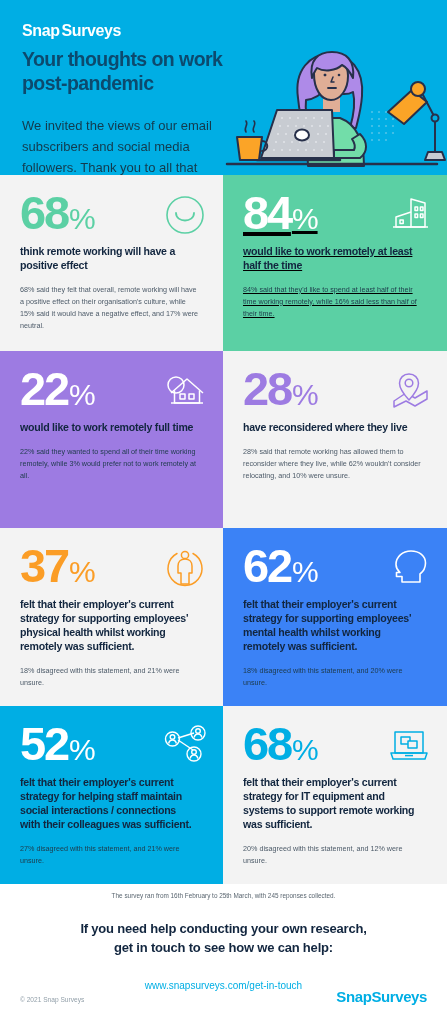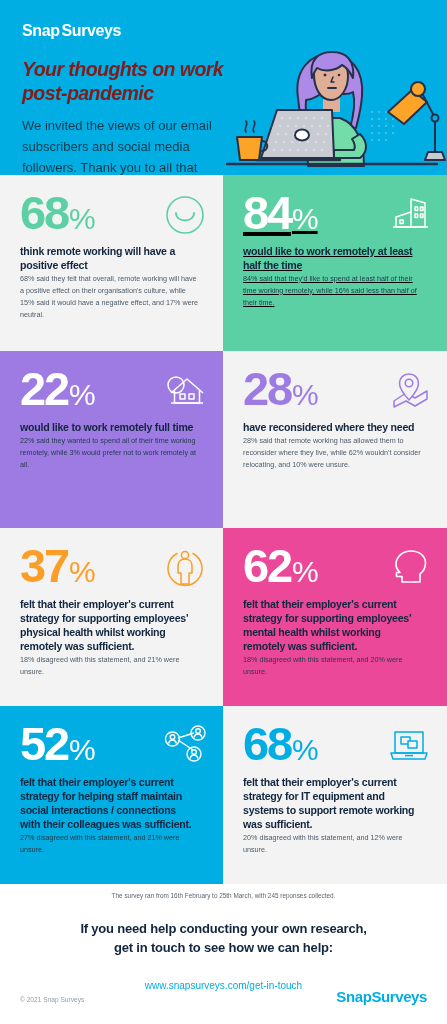--- a/index.html
+++ b/index.html
@@ -20,27 +20,26 @@
     overflow:hidden;
   }
   .brand{
     position:absolute;left:22px;top:22px;
     color:#ffffff;
     font-size:16px;font-weight:bold;
     letter-spacing:-0.4px;
   }
   .brand .b2{margin-left:2px;}
   .head-title{
-    position:absolute;left:22px;top:58px;
-    color:#7f1d1d;
+    position:absolute;left:22px;top:48px;
+    color:#0c4a6e;
     font-size:19.5px;font-weight:bold;
     line-height:1.22;
     letter-spacing:-0.55px;
     width:230px;
-    font-style:italic;
   }
   .head-sub{
     position:absolute;left:22px;top:115px;
     color:#123a4d;
     font-size:13px;
     line-height:1.62;
     width:200px;
   }
 
   
@@ -56,21 +55,21 @@
   }
   .cell{
     position:relative;
     padding:16px 20px 10px 20px;
     box-sizing:border-box;
     overflow:hidden;
   }
   .cell.gray{background:#F3F3F3;}
   .cell.green{background:#5BD0A4;text-decoration:underline;}
   .cell.purple{background:#9D7BE2;}
-  .cell.orange{background:#ec4899;}
+  .cell.orange{background:#3b82f6;}
   .cell.blue{background:#00AEE4;}
 
   .pct{
     font-size:47px;font-weight:bold;
     line-height:0.93;
     letter-spacing:-2.2px;
     margin:0;
     display:flex;align-items:baseline;
   }
   .pct .sym{font-size:30px;font-weight:400;letter-spacing:-1px;margin-left:1px;}
@@ -86,20 +85,21 @@
     line-height:1.32;
     color:#12263F;
     letter-spacing:-0.25px;
     margin-top:10px;
     max-width:178px;
   }
   .body2{
     font-size:7.2px;
     line-height:1.68;
     color:#4C5A68;
+    margin-top:11px;
     max-width:180px;
   }
   .body2.light{color:#1d3a4a;}
 
   .cellicon{
     position:absolute;right:16px;top:18px;
     width:44px;height:44px;
   }
 
   
@@ -310,21 +310,21 @@
           <path d="M8 34 L40 34"></path>
         </g>
       </svg>
     </div>
 
     <div class="cell gray">
       <div class="pct c-purple">
         <span>28</span>
           <span class="sym">%</span>
       </div>
-      <div class="head2">have reconsidered where they need</div>
+      <div class="head2">have reconsidered where they live</div>
       <div class="body2">28% said that remote working has allowed them to reconsider where they live, while 62% wouldn't consider relocating, and 10% were unsure.</div>
       <svg class="cellicon" viewBox="0 0 44 44">
         <g fill="none" stroke="#9D7BE2" stroke-width="1.5" stroke-linejoin="round">
           <path d="M7 32 L19 24 L28 29 L40 22 L40 30 L28 37 L19 32 L7 38 Z"></path>
           <path d="M22 5 C16.5 5 12.5 9 12.5 14.2 C12.5 20.5 22 31 22 31 C22 31 31.5 20.5 31.5 14.2 C31.5 9 27.5 5 22 5 Z" fill="#F3F3F3"></path>
           <circle cx="22" cy="14" r="3.8"></circle>
         </g>
       </svg>
     </div>
 

